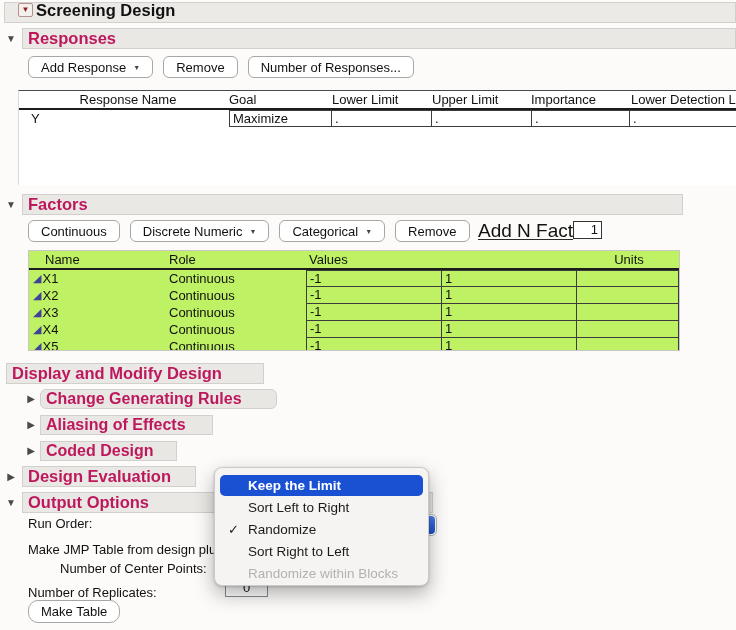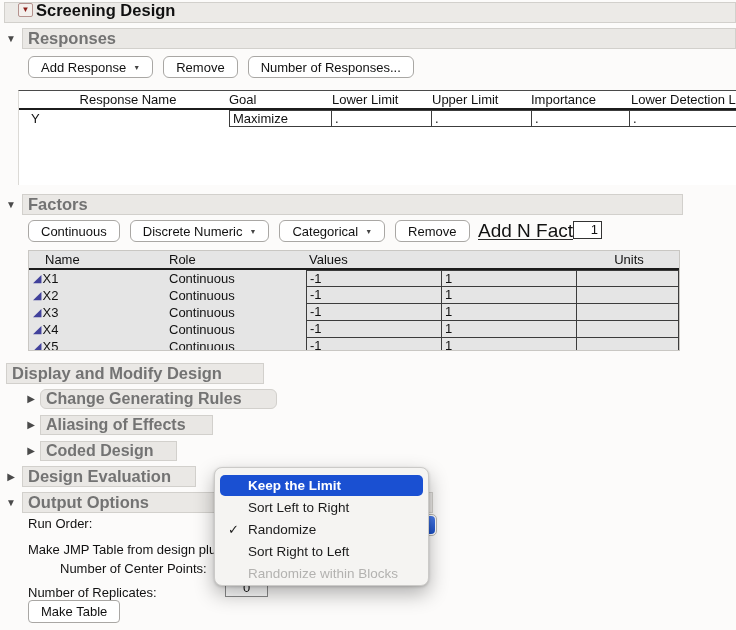--- a/index.html
+++ b/index.html
@@ -8,21 +8,21 @@
   .app {
     position:relative; width:736px; height:630px; background:#fcfbfa;
     overflow:hidden; color:#111;
   }
   
   .obar {
     position:absolute; height:21px; background:#eae8e5;
     border:1px solid #d2d0cc; display:flex; align-items:center;
     padding-left:5px; white-space:nowrap; overflow:hidden;
   }
-  .obar .htext { font-weight:700; font-size:16.5px; color:#737373; }
+  .obar .htext { font-weight:700; font-size:16.5px; color:#be185d; }
   .obar.sub { height:20px; background:#e9e7e4; }
   .obar.sub .htext { font-size:16px; }
   .disc {
     position:absolute; font-size:10px; color:#4a4a4a; width:12px;
     text-align:center; line-height:12px; cursor:default;
   }
   
   .titlebar {
     position:absolute; left:4px; top:2px; width:732px; height:21px;
     background:#eceae7; border:1px solid #d2d0cc;
@@ -67,21 +67,21 @@
     position:absolute; left:478px; top:223px; width:95px; font-size:19px;
     border-bottom:1px solid #2b2b2b; height:17px; line-height:15px; white-space:nowrap;
   }
   .addn-field {
     position:absolute; left:573px; top:221px; width:29px; height:18px;
     border:1px solid #333; background:#fff; font-size:13px; text-align:right;
     padding-right:3px; line-height:16px;
   }
   .ftable {
     position:absolute; left:28px; top:250px; width:652px; height:101px;
-    background:#e5e5e5; border:1px solid #c9c7c3; overflow:hidden; font-size:13px;
+    background:#bef264; border:1px solid #c9c7c3; overflow:hidden; font-size:13px;
   }
   .ftable .hcell { position:absolute; top:1px; white-space:nowrap; }
   .ftable .hline { position:absolute; top:17px; left:0; right:0; border-top:2px solid #1c1c1c; }
   .frow { position:absolute; left:0; right:0; height:17px; }
   .frow .fname { position:absolute; left:4px; top:1px; display:flex; align-items:center; }
   .ficon { font-size:11px; color:#41419b; margin-right:1px; line-height:11px; }
   .frow .frole { position:absolute; left:140px; top:1px; }
   .fcells { position:absolute; left:277px; right:0; top:0; height:17px; display:flex; }
   .fcells .cell {
     border-right:1px solid #3c3c3c; border-bottom:1px solid #3c3c3c;
@@ -303,21 +303,21 @@
       <div class="chev-dn"></div>
     </div>
   </div>
 
   <div class="lbl clip-lbl" style="left:28px; top:542px;">Make JMP Table from design plu</div>
   <div class="lbl" style="left:28px; top:561px;margin-left:32px;">Number of Center Points:</div>
   <div class="lbl" style="left:28px; top:585px;">Number of Replicates:</div>
 
   <div class="numfield">0</div>
 
-  <div class="btn" style="position:absolute; left:28px; top:600px; height:23px; border-radius:4px;">
+  <div class="btn" style="position:absolute; left:28px; top:600px; height:23px; border-radius:10px;">
     <span>Make Table</span>
   </div>
 
   <div class="menu">
     <div class="mi hl">
       <span class="mlabel">Keep the Limit</span>
     </div>
     <div class="mi">
       <span class="mlabel">Sort Left to Right</span>
     </div>

